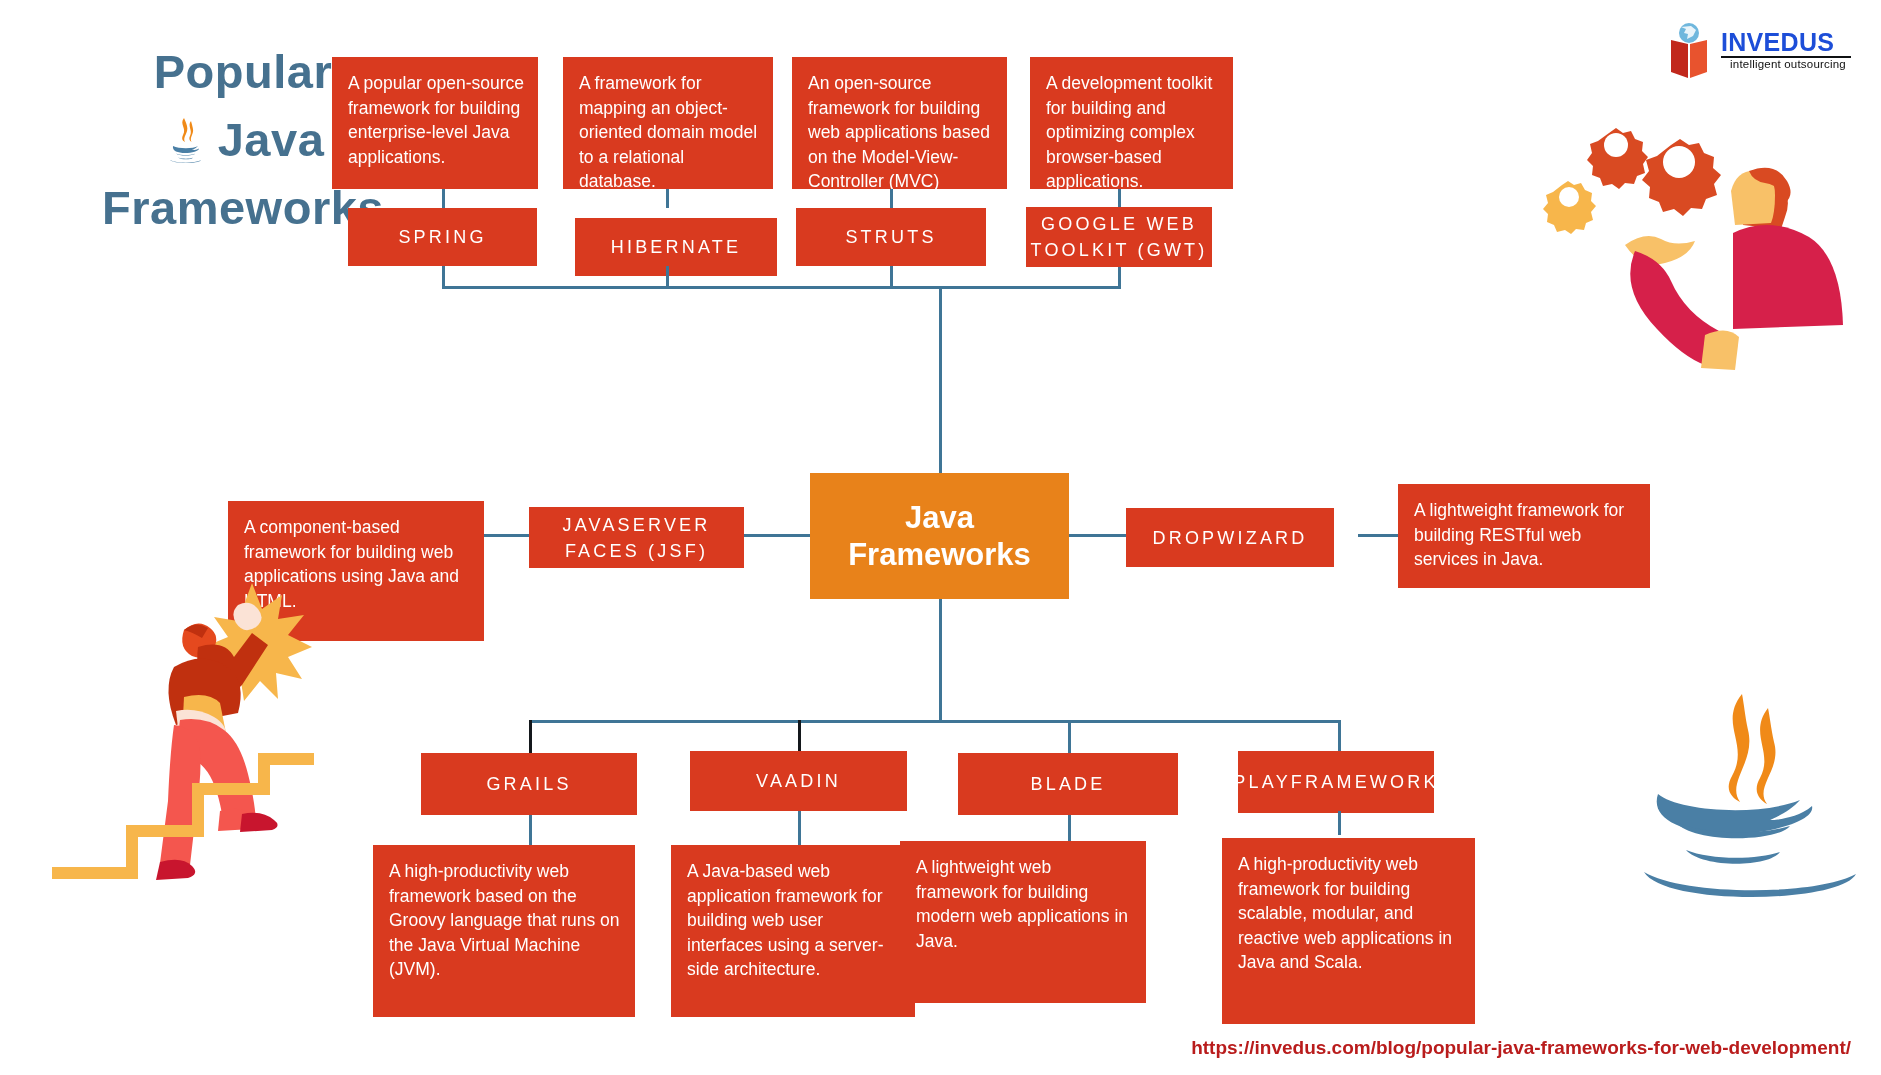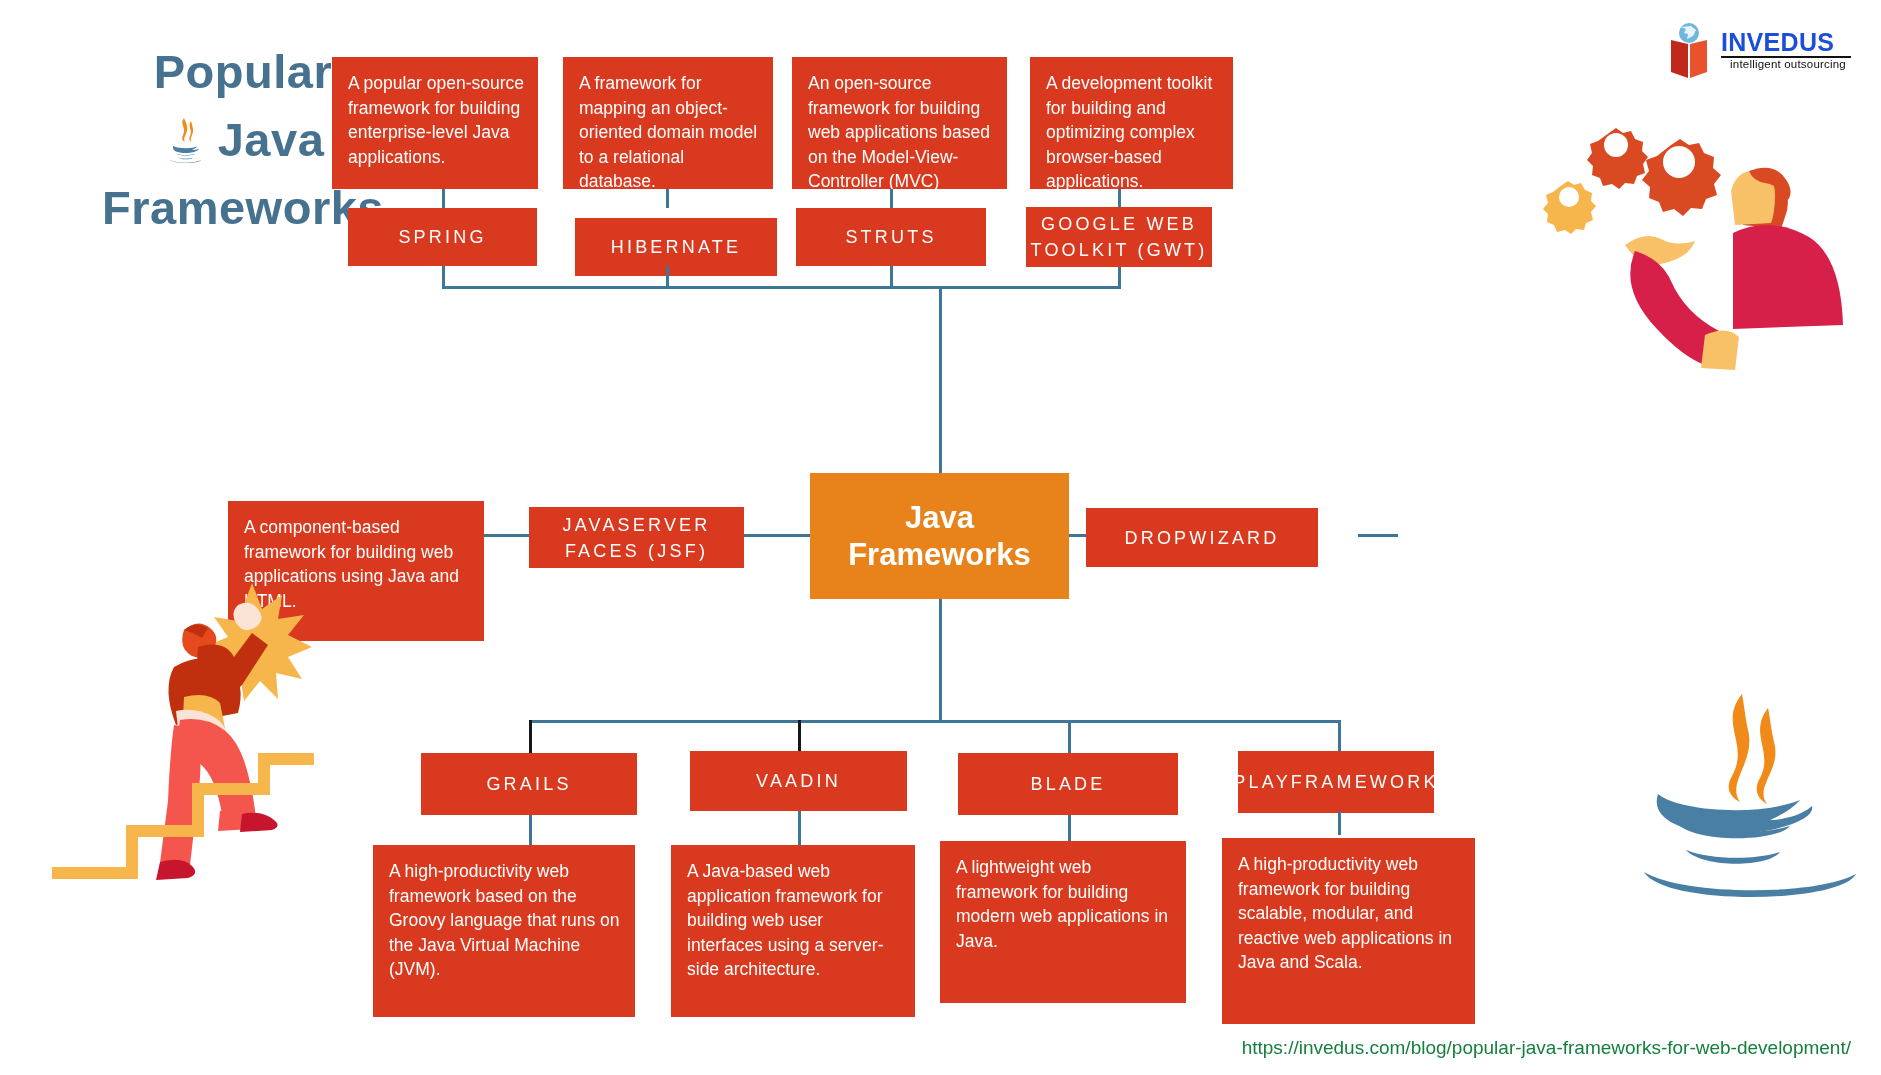--- a/index.html
+++ b/index.html
@@ -40,21 +40,21 @@
   }
 
   
   .conn{background:#3f7596;}
   .conn-dark{background:#14181c;}
   .vline{width:3px;}
   .hline{height:3px;}
 
   
   .footer-url{
-    right:30px;bottom:16px;color:#15803d;font-size:19px;white-space:nowrap;
+    right:30px;bottom:16px;color:#b91c1c;font-size:19px;white-space:nowrap;font-weight:bold;
   }
 
   
   .logo{right:28px;top:22px;width:190px;height:56px;}
   .logo-word{
     position:absolute;left:58px;top:6px;
     font-size:25px;font-weight:700;color:#1d4ed8;letter-spacing:.3px;
   }
   .logo-rule{position:absolute;left:58px;top:34px;width:130px;height:2px;background:#0f1113;}
   .logo-tag{
@@ -130,22 +130,23 @@
 
   <div class="abs desc" style="left:228px;top:501px;width:256px;height:140px;">A component-based framework for building web applications using Java and HTML.</div>
   <div class="abs conn hline" style="left:484px;top:534px;width:45px;"></div>
   <div class="abs label" style="left:529px;top:507px;width:215px;height:61px;flex-direction:column;">
     <span>JAVASERVER</span>
     <span>FACES (JSF)</span>
   </div>
   <div class="abs conn hline" style="left:744px;top:534px;width:66px;"></div>
 
   <div class="abs conn hline" style="left:1069px;top:534px;width:57px;"></div>
-  <div class="abs label" style="left:1086px;top:508px;width:232px;height:59px;">DROPWIZARD</div>
+  <div class="abs label" style="left:1126px;top:508px;width:208px;height:59px;">DROPWIZARD</div>
   <div class="abs conn hline" style="left:1358px;top:534px;width:40px;"></div>
+  <div class="abs desc" style="left:1398px;top:484px;width:252px;height:104px;">A lightweight framework for building RESTful web services in Java.</div>
 
   <div class="abs conn vline" style="left:939px;top:599px;height:123px;"></div>
   <div class="abs conn hline" style="left:529px;top:720px;width:812px;"></div>
 
   <div class="abs conn-dark vline" style="left:529px;top:720px;height:33px;"></div>
   <div class="abs conn-dark vline" style="left:798px;top:720px;height:31px;"></div>
   <div class="abs conn vline" style="left:1068px;top:720px;height:33px;"></div>
   <div class="abs conn vline" style="left:1338px;top:720px;height:31px;"></div>
 
   <div class="abs label" style="left:421px;top:753px;width:216px;height:62px;">GRAILS</div>
@@ -156,21 +157,21 @@
     <span>FRAMEWORK</span>
   </div>
 
   <div class="abs conn vline" style="left:529px;top:815px;height:30px;"></div>
   <div class="abs conn vline" style="left:798px;top:811px;height:34px;"></div>
   <div class="abs conn vline" style="left:1068px;top:815px;height:26px;"></div>
   <div class="abs conn vline" style="left:1338px;top:811px;height:24px;"></div>
 
   <div class="abs desc" style="left:373px;top:845px;width:262px;height:172px;">A high-productivity web framework based on the Groovy language that runs on the Java Virtual Machine (JVM).</div>
   <div class="abs desc" style="left:671px;top:845px;width:244px;height:172px;"> A Java-based web application framework for building web user interfaces using a server-side architecture.</div>
-  <div class="abs desc" style="left:940px;top:841px;width:246px;height:162px;">A lightweight web framework for building modern web applications in Java.</div>
+  <div class="abs desc" style="left:900px;top:841px;width:246px;height:162px;">A lightweight web framework for building modern web applications in Java.</div>
   <div class="abs desc" style="left:1222px;top:838px;width:253px;height:186px;"> A high-productivity web framework for building scalable, modular, and reactive web applications in Java and Scala.</div>
 
   <div class="abs" style="left:1545px;top:95px;width:330px;height:275px;">
     <svg viewBox="0 0 330 275" width="330" height="275">
       <g fill="#d94a22">
         <path d="M64 38 l7 -5 7 5 8 -2 4 8 8 3 -1 9 6 6 -5 7 2 9 -8 3 -3 8 -9 -1 -6 6 -7 -5 -9 2 -3 -8 -8 -3 1 -9 -6 -6 5 -7 -2 -9 8 -3z"></path>
         <circle cx="71" cy="50" r="12" fill="#ffffff"></circle>
       </g>
       <g fill="#d94a22">
         <path d="M126 50 l9 -6 9 6 10 -2 5 10 10 4 -1 11 8 7 -7 9 3 11 -11 4 -4 10 -11 -1 -8 8 -9 -7 -11 3 -4 -10 -10 -4 1 -11 -8 -7 7 -9 -3 -11 11 -4z"></path>

